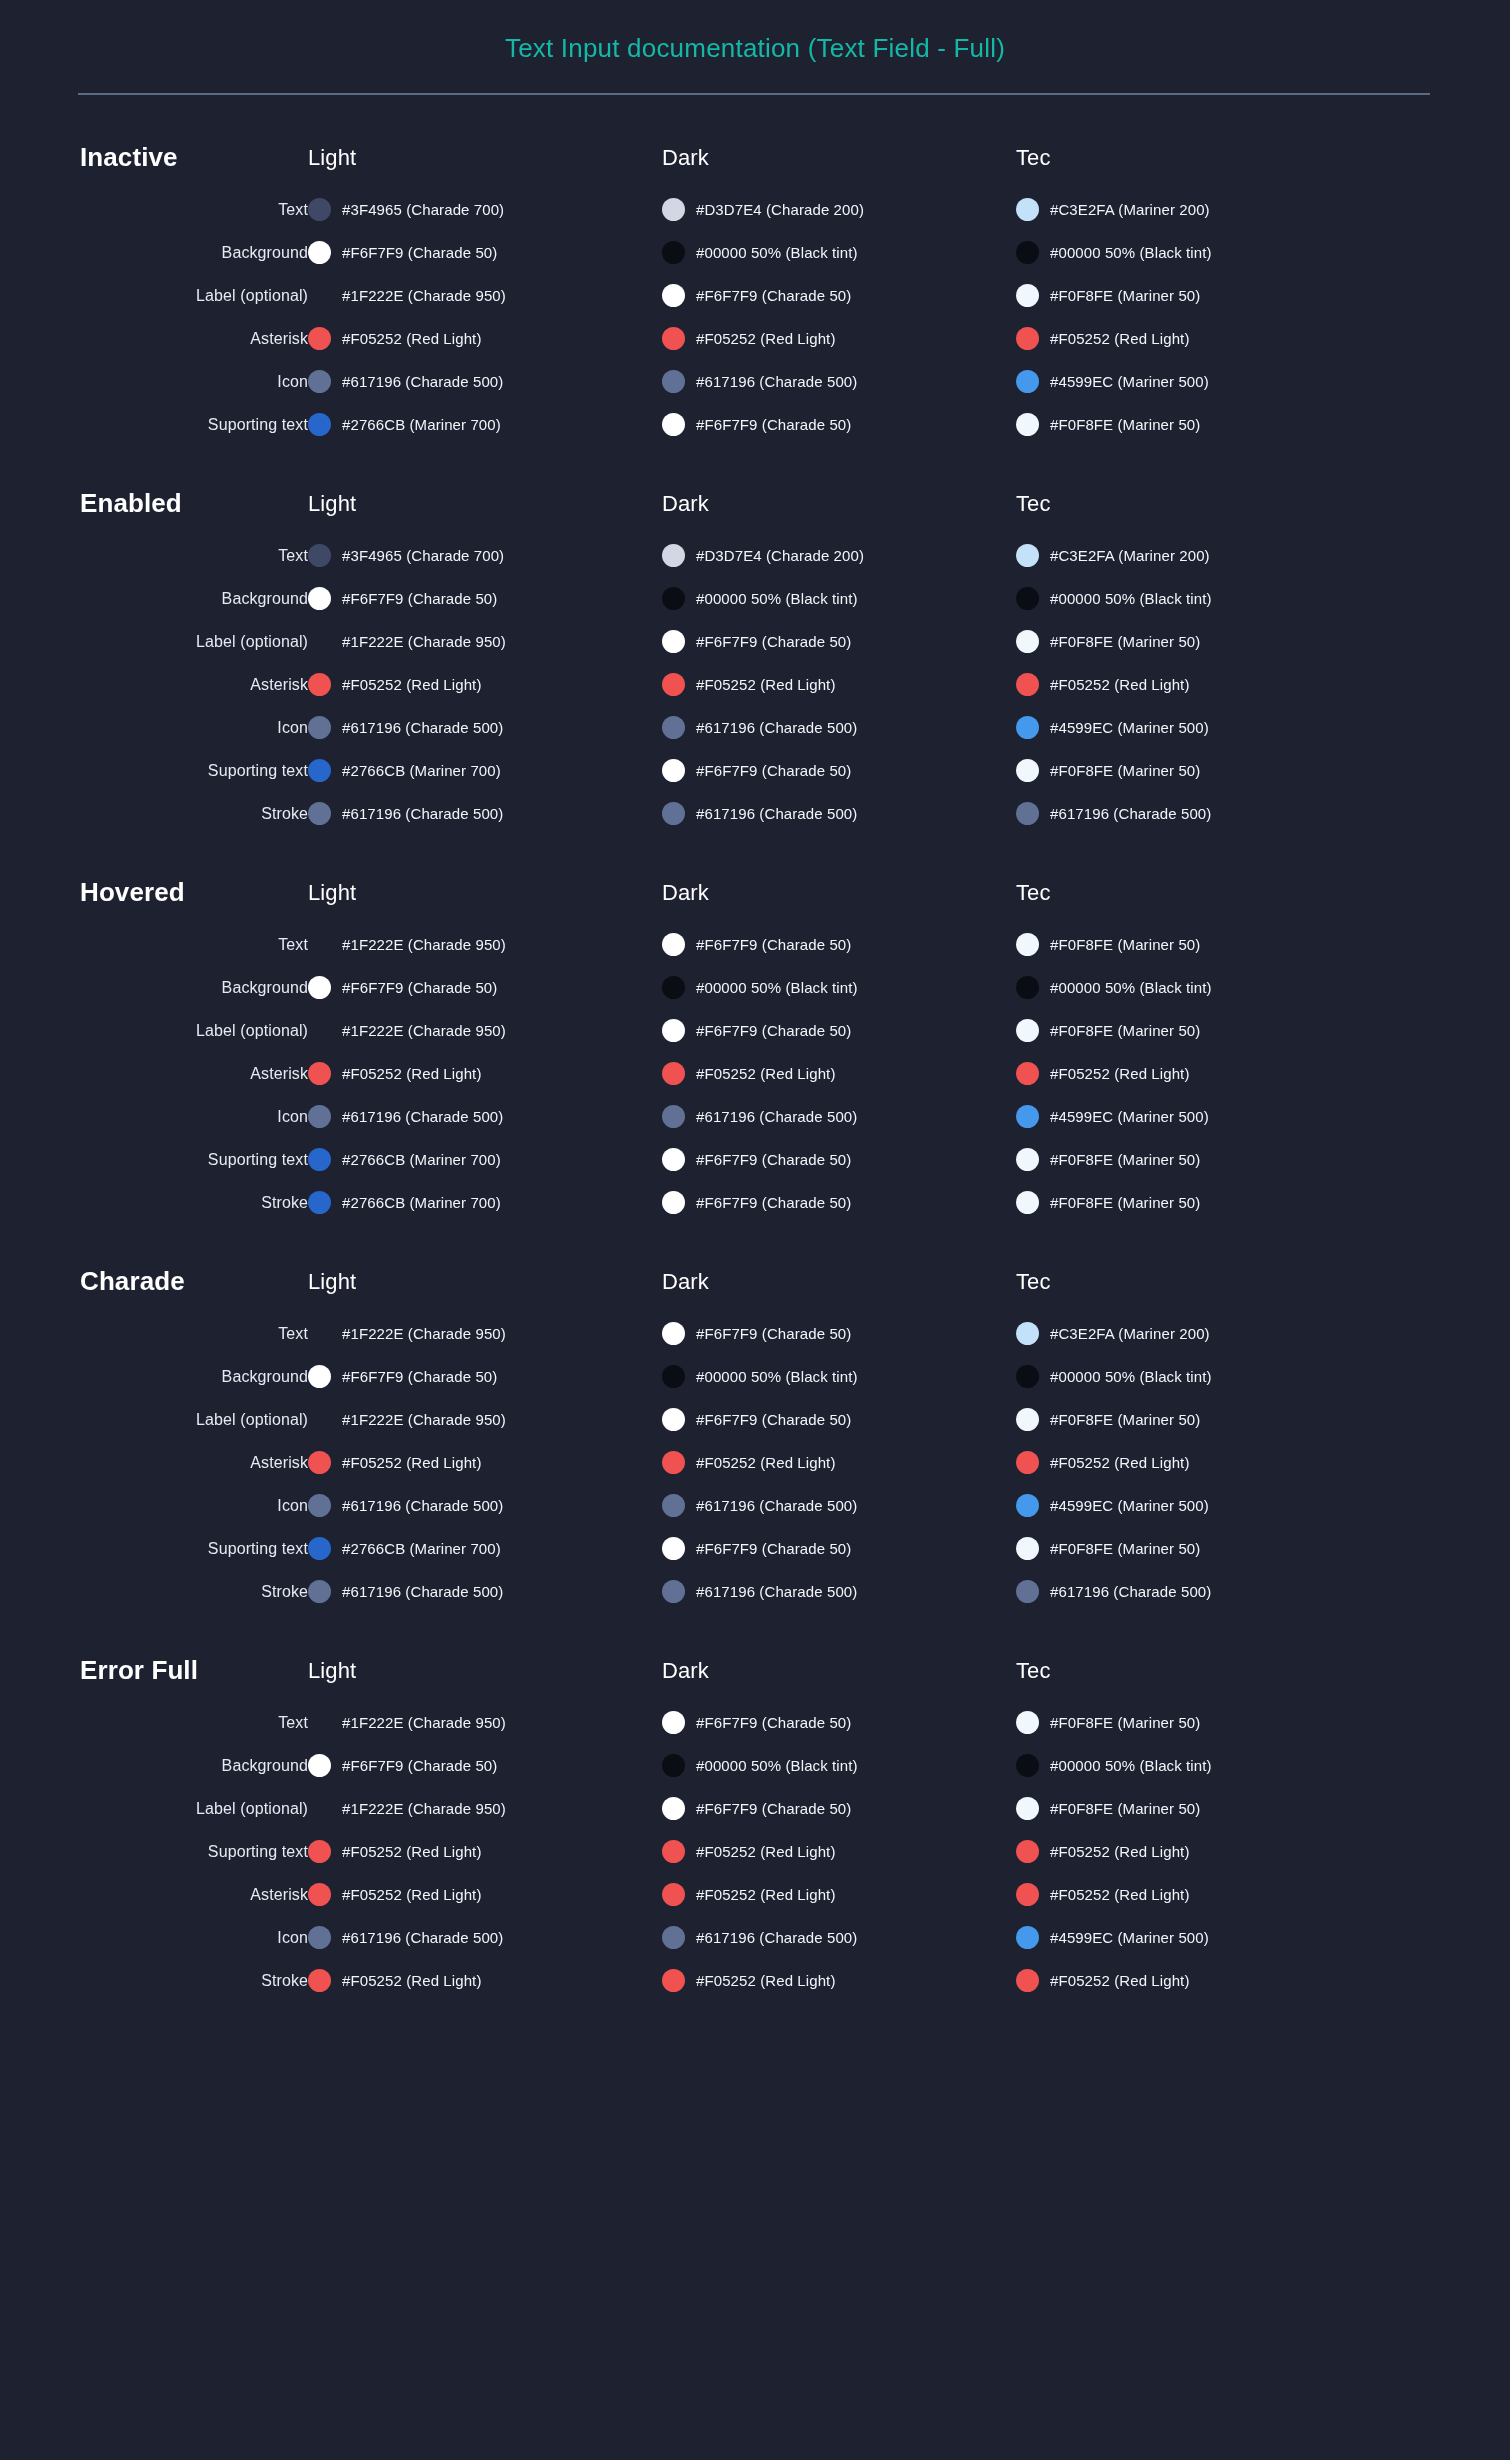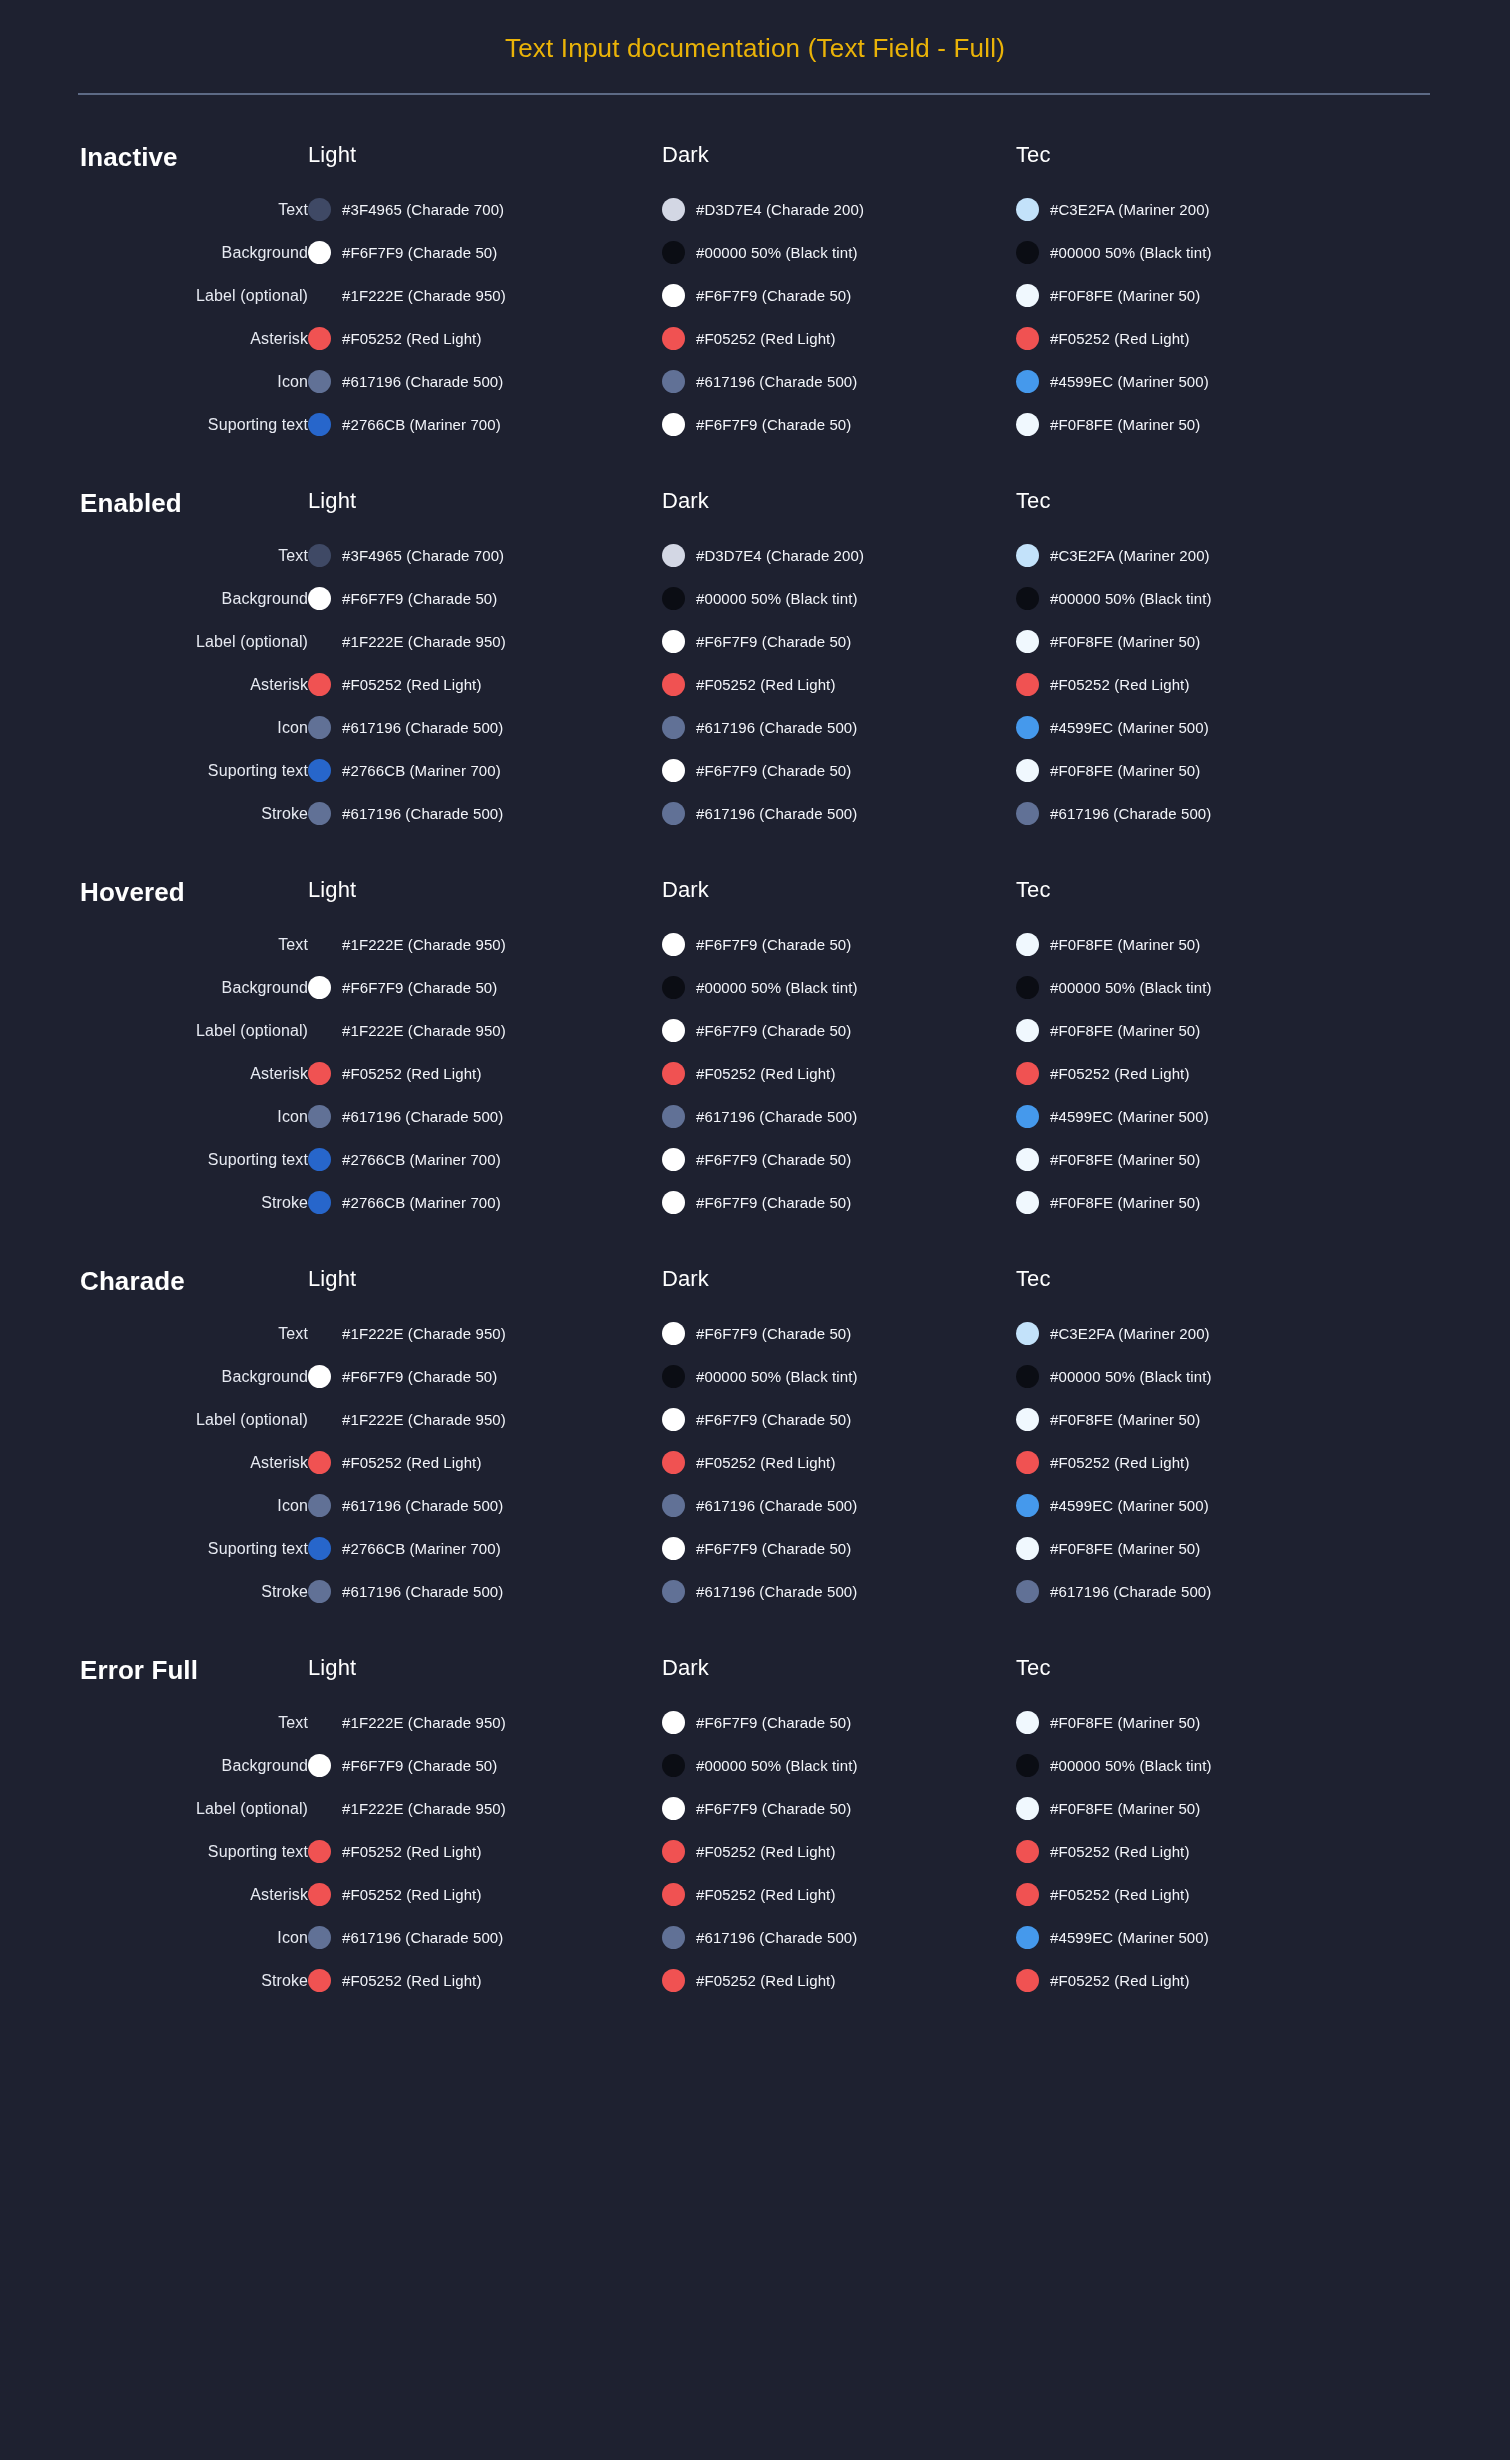--- a/index.html
+++ b/index.html
@@ -18,37 +18,37 @@
     position: relative;
     width: 1510px;
     height: 2460px;
     box-sizing: border-box;
     padding: 0 80px;
   }
   .doc-title {
     text-align: center;
     font-size: 26px;
     font-weight: 400;
-    color: #eab308;
+    color: #14b8a6;
     padding-top: 33px;
     letter-spacing: 0.2px;
   }
   .title-divider {
     height: 2px;
     background: #5d6a85;
     margin-top: 29px;
     margin-left: -2px;
     margin-right: 0px;
   }
   .section {
     margin-top: 47px;
   }
   .section-head {
     display: flex;
-    align-items: flex-start;
+    align-items: center;
     margin-top: 8px;
   }
   .section-title {
     font-size: 26px;
     font-weight: 700;
     color: #ffffff;
     letter-spacing: 0.1px;
   }
   .col-head {
     font-size: 22px;

